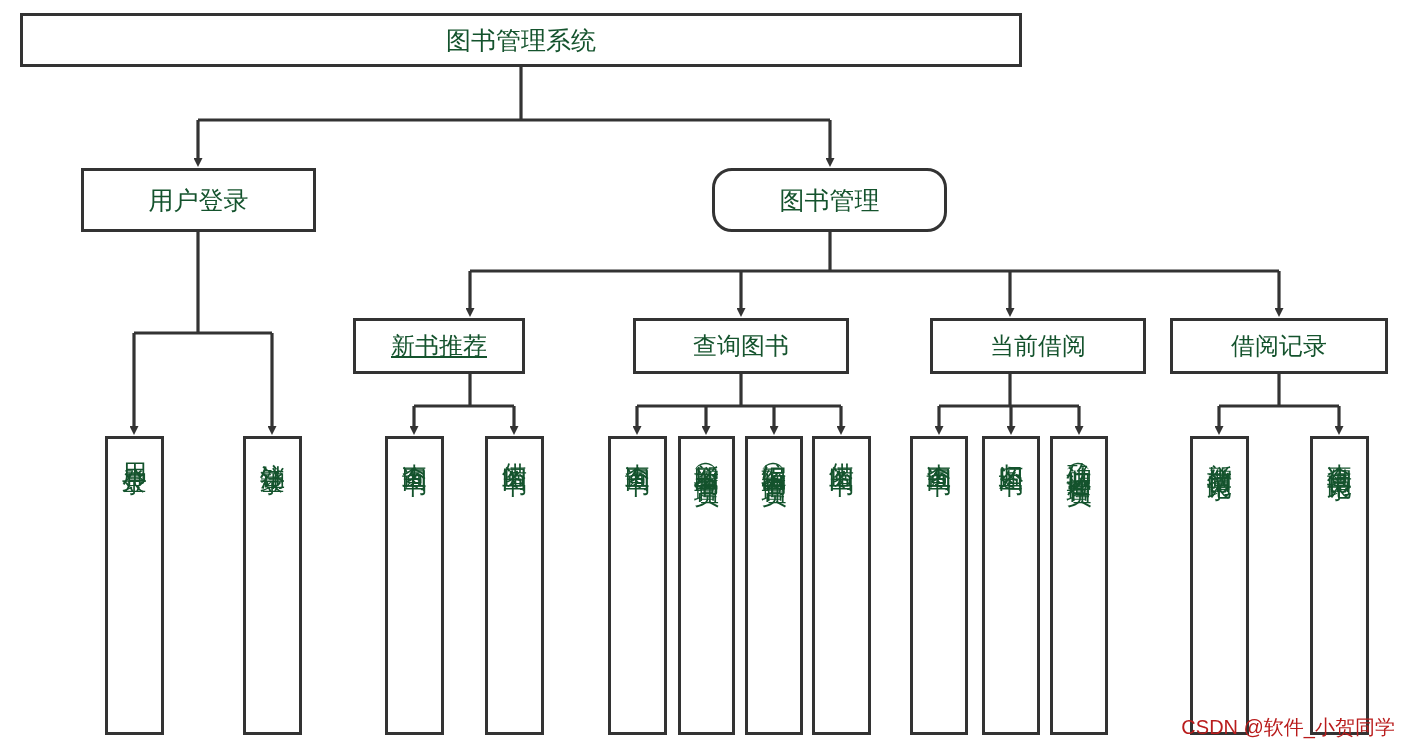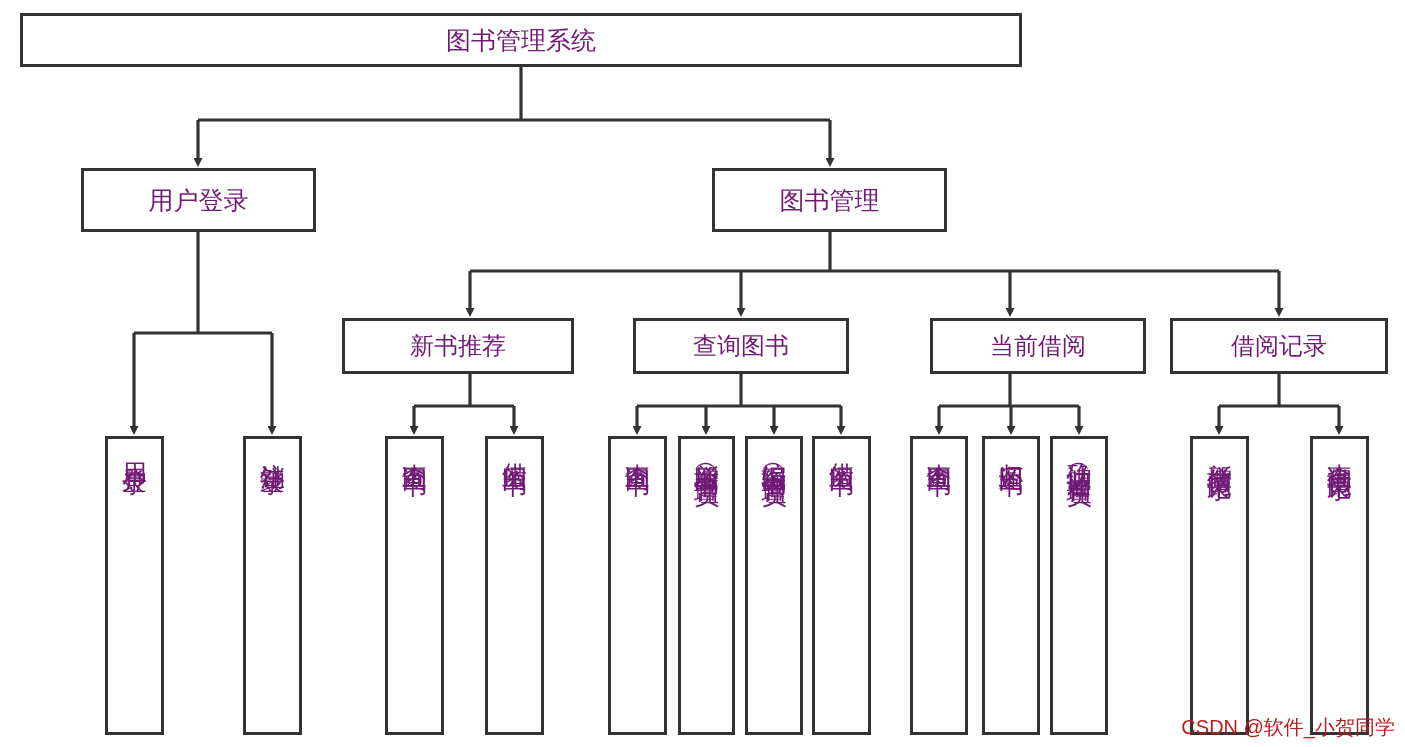--- a/index.html
+++ b/index.html
@@ -14,21 +14,21 @@
   svg.links{position:absolute;left:0;top:0;width:1405px;height:747px;pointer-events:none;}
 
   .node{
     position:absolute;
     box-sizing:border-box;
     background:#ffffff;
     border:3px solid #333333;
     display:flex;
     align-items:center;
     justify-content:center;
-    color:#701a75;
+    color:#14532d;
     line-height:1.15;
   }
   .node.h{ font-size:25px; }
   .node.root{ font-size:25px; }
   .node.mid{ font-size:24px; }
 
   
   .node.leaf{
     font-size:25px;
     align-items:flex-start;
@@ -109,25 +109,25 @@
     </g>
   </svg>
 
   <div class="node root" style="left: 20px; top: 13px; width: 1002px; height: 54px;">
     <span>图书管理系统</span>
   </div>
 
   <div class="node h" style="left: 81px; top: 168px; width: 235px; height: 64px;">
     <span>用户登录</span>
   </div>
-  <div class="node h" style="left: 712px; top: 168px; width: 235px; height: 64px;">
+  <div class="node h" style="left: 712px; top: 168px; width: 235px; height: 64px; border-radius: 20px;">
     <span>图书管理</span>
   </div>
 
-  <div class="node mid" style="left: 342px; top: 318px; width: 232px; height: 56px;">
+  <div class="node mid" style="left: 353px; top: 318px; width: 172px; height: 56px; text-decoration: underline;">
     <span>新书推荐</span>
   </div>
   <div class="node mid" style="left: 633px; top: 318px; width: 216px; height: 56px;">
     <span>查询图书</span>
   </div>
   <div class="node mid" style="left: 902px; top: 318px; width: 216px; height: 56px; margin-left: 28px;">
     <span>当前借阅</span>
   </div>
   <div class="node mid" style="left: 1170px; top: 318px; width: 218px; height: 56px;">
     <span>借阅记录</span>

